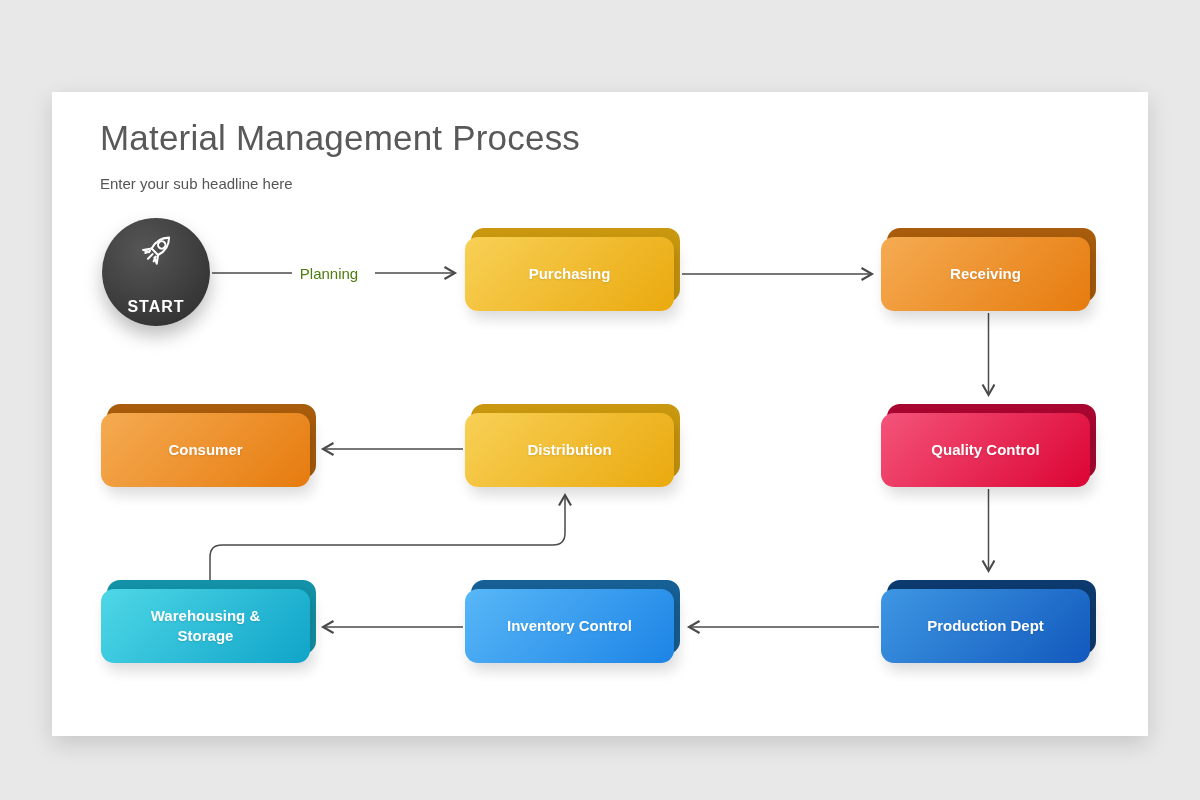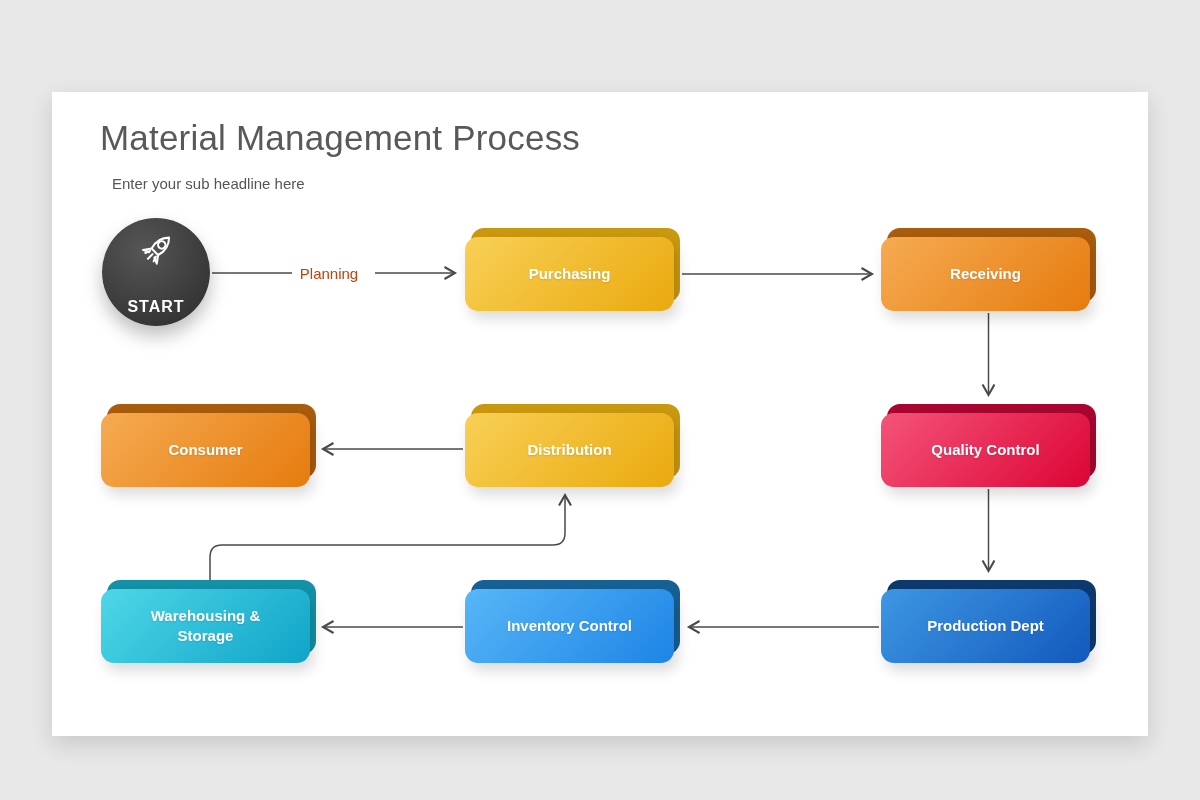--- a/index.html
+++ b/index.html
@@ -11,38 +11,38 @@
   .slide{
     position:absolute;left:52px;top:92px;width:1096px;height:644px;
     background:#ffffff;
     box-shadow:0 8px 22px rgba(0,0,0,0.14);
   }
   .title{
     position:absolute;left:48px;top:26px;
     font-size:35px;color:#595959;font-weight:400;letter-spacing:.2px;
   }
   .subtitle{
-    position:absolute;left:60px;top:83px;
+    position:absolute;left:48px;top:83px;
     font-size:15px;color:#555555;
   }
   .connectors{position:absolute;left:0;top:0;pointer-events:none;}
   .start-circle{
     position:absolute;left:50px;top:126px;width:108px;height:108px;
     border-radius:50%;
     background:radial-gradient(circle at 38% 30%, #565656, #313131 85%);
     box-shadow:0 10px 18px rgba(0,0,0,0.25);
     display:flex;flex-direction:column;align-items:center;justify-content:center;
     color:#ffffff;
   }
   .start-circle .start-label{
     font-size:16px;font-weight:bold;letter-spacing:1px;margin-top:13px;
   }
   .planning-label{
     position:absolute;left:277px;top:181px;transform:translate(-50%,-50%);
-    font-size:15px;color:#c2410c;
+    font-size:15px;color:#4d7c0f;
   }
   .node{
     position:absolute;width:215px;height:83px;border-radius:23px;
   }
   .node .back{
     position:absolute;right:0;top:0;width:209px;height:74px;border-radius:13px;
   }
   .node .front{
     position:absolute;left:0;top:9px;width:209px;height:74px;border-radius:13px;
     display:flex;align-items:center;justify-content:center;text-align:center;

